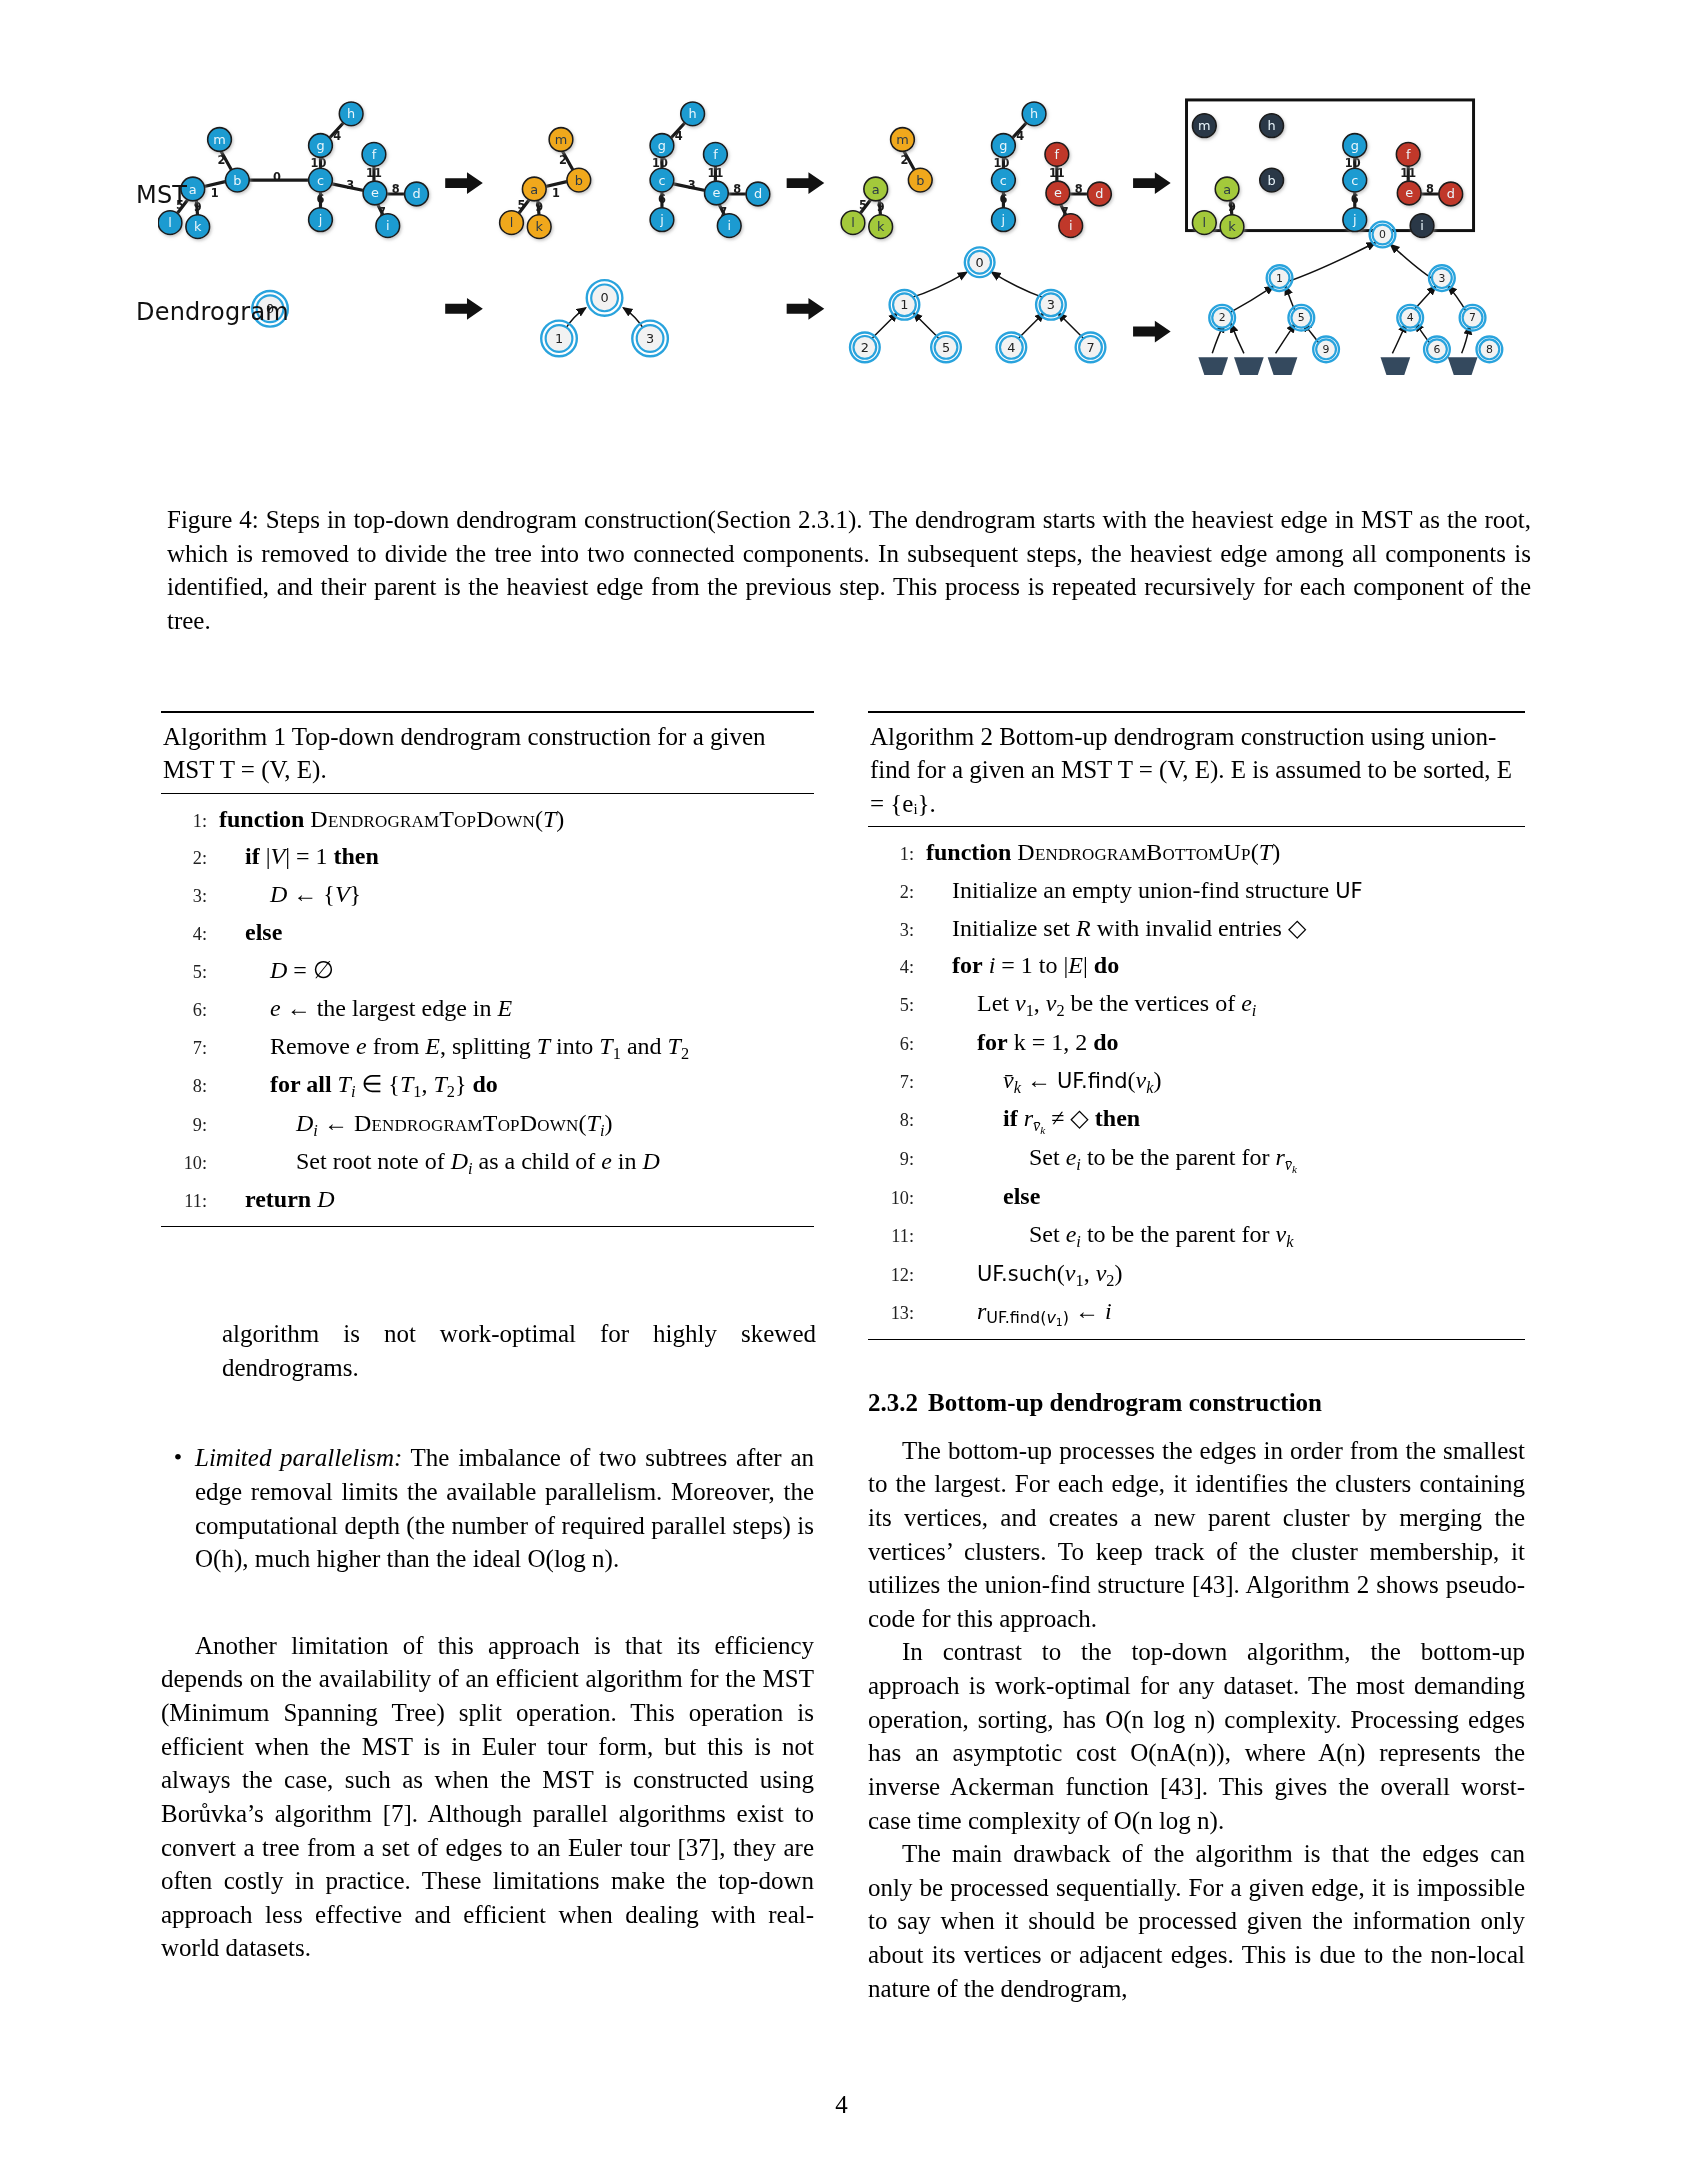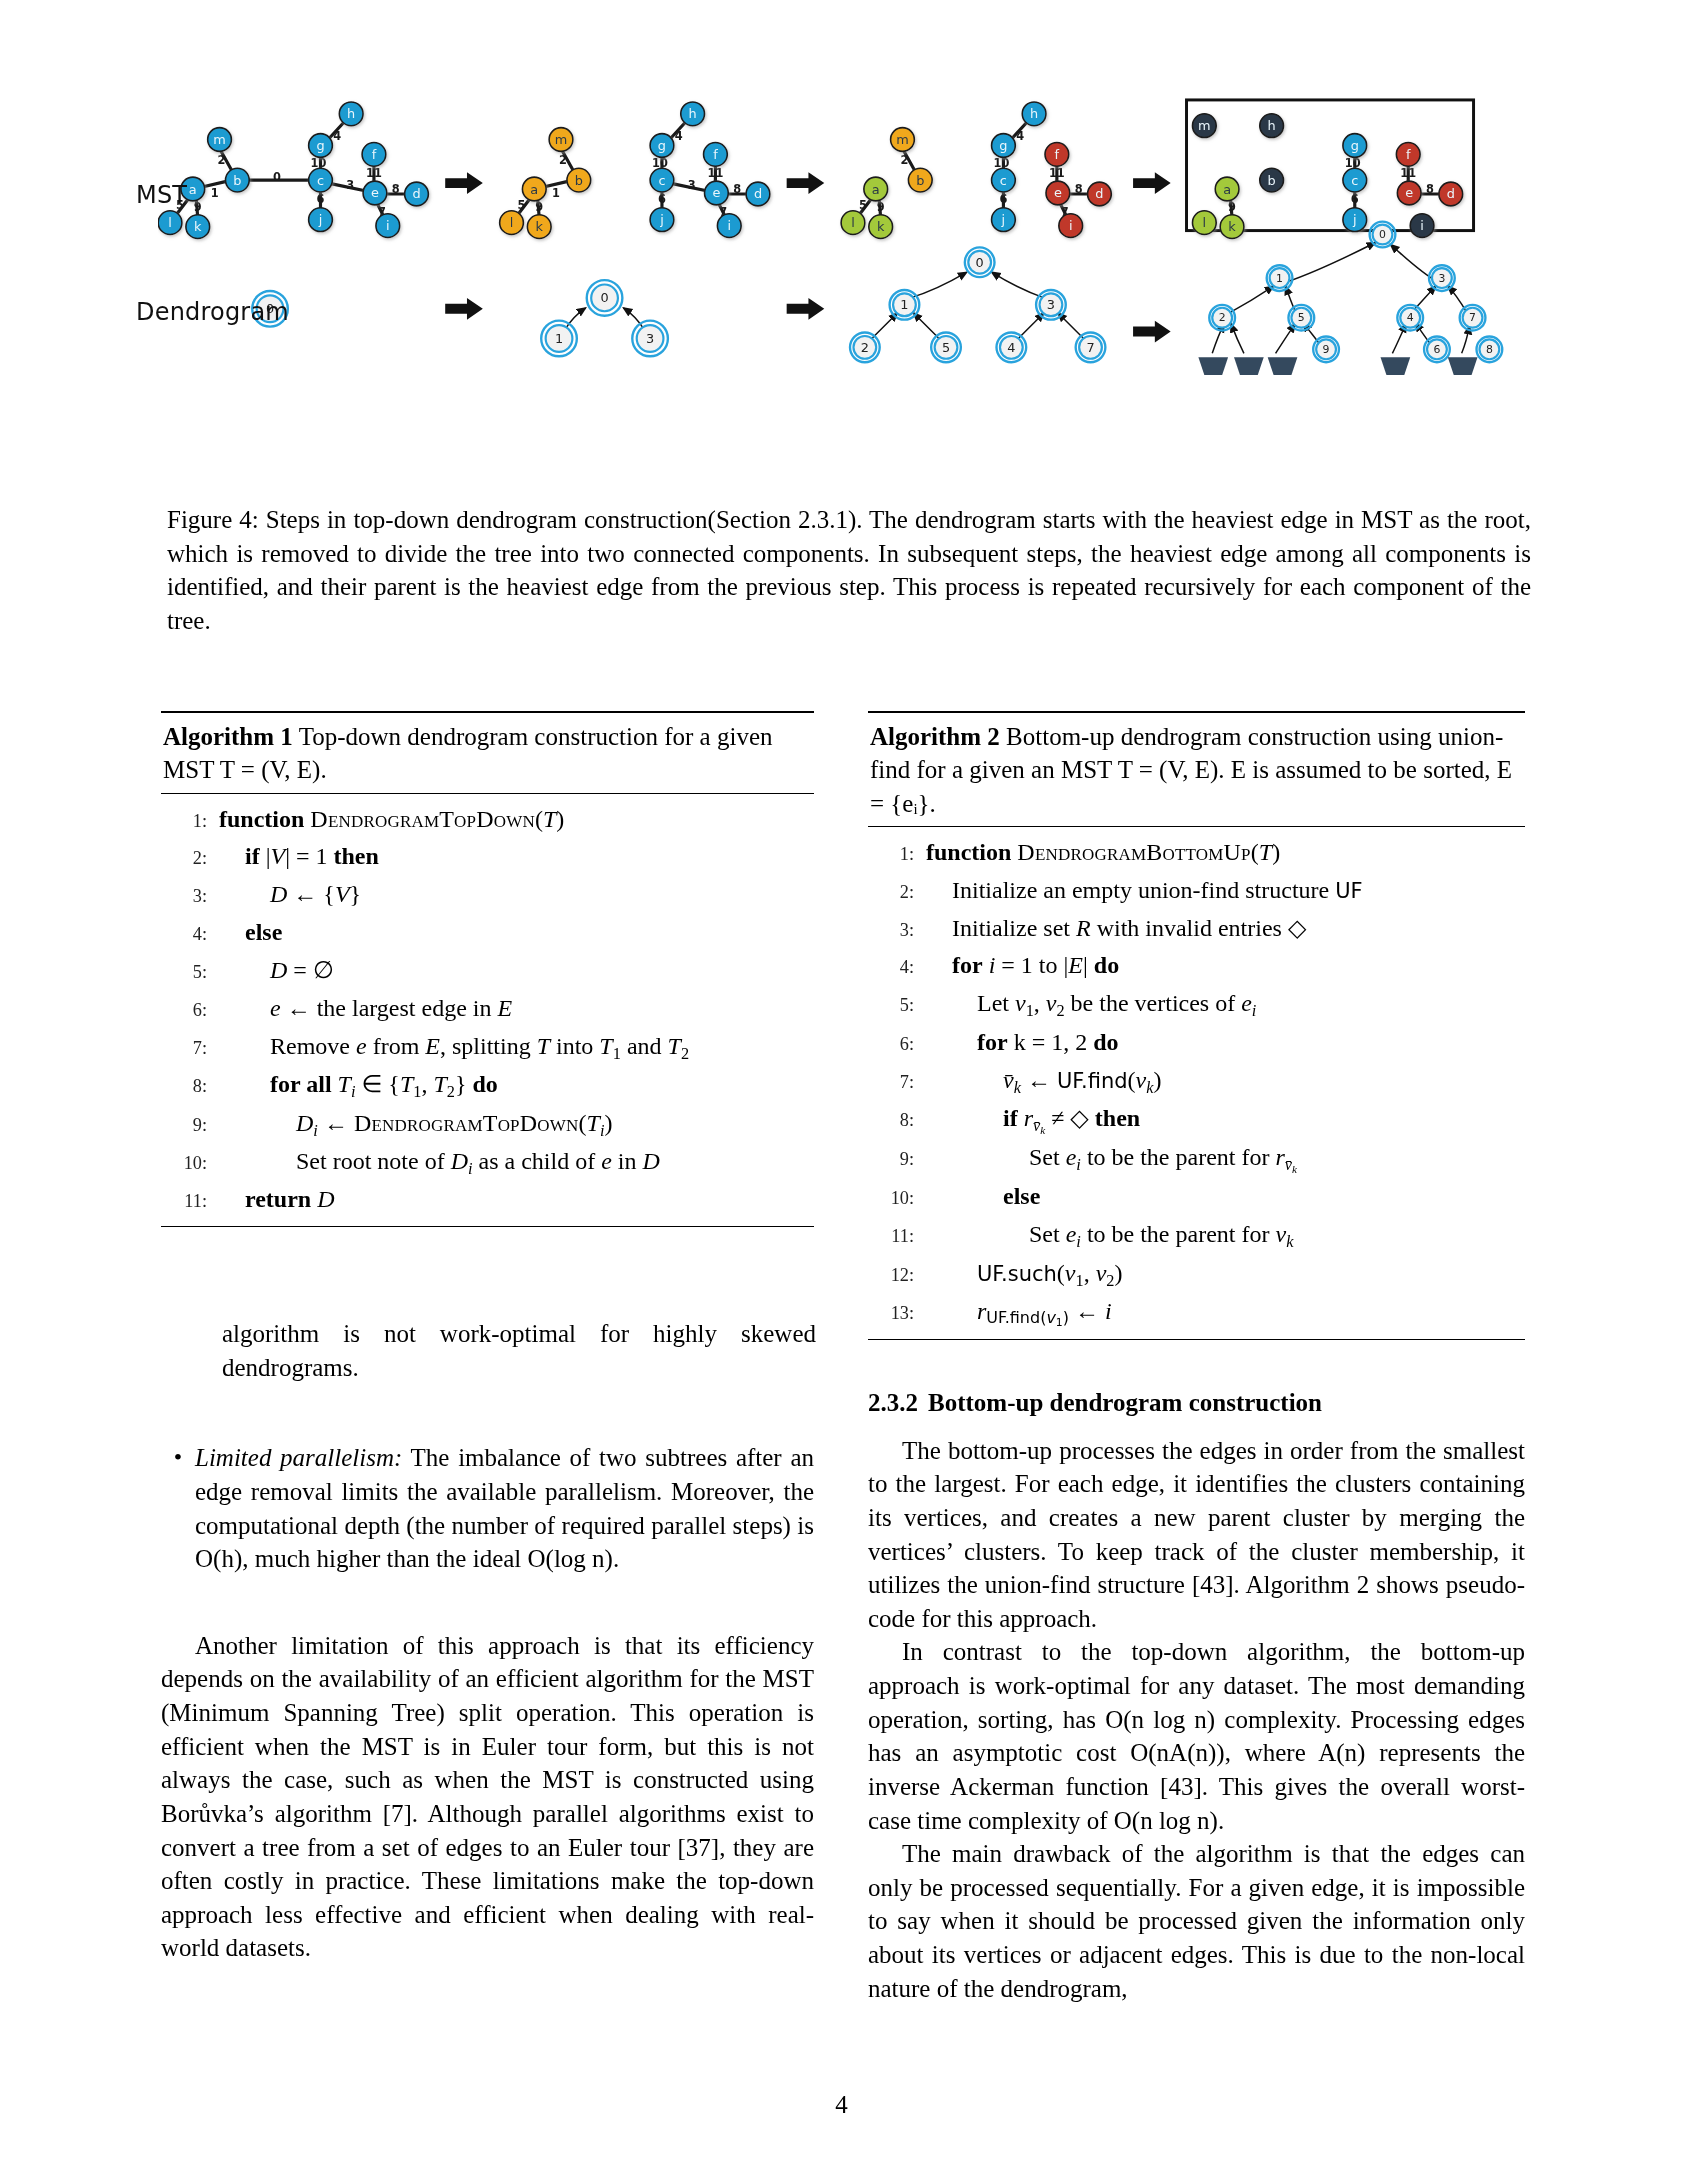--- a/index.html
+++ b/index.html
@@ -31,21 +31,21 @@
   
   .algo { position:absolute; font-family:"Liberation Serif", serif; }
   #algo1 { left:161px; top:711px; width:653px; }
   #algo2 { left:868px; top:711px; width:657px; }
   .rule-top { border-top:2.2px solid #000; }
   .rule-mid { border-top:1.1px solid #000; }
   .rule-bot { border-top:1.1px solid #000; }
   .algo-title {
     font-size:25px; line-height:1.33; padding:7px 2px 6px 2px;
   }
-  .algo-title b { font-weight:bold; }
+  .algo-title b { font-weight:normal; }
   .algo-body { padding:7px 0 7px 0; }
   .algo-line {
     display:flex; align-items:baseline;
     font-size:24px; line-height:1.58;
   }
   .ln {
     width:46px; text-align:right; padding-right:12px;
     font-size:18.3px; color:#222; flex:0 0 auto;
   }
   .code { flex:1 1 auto; }

